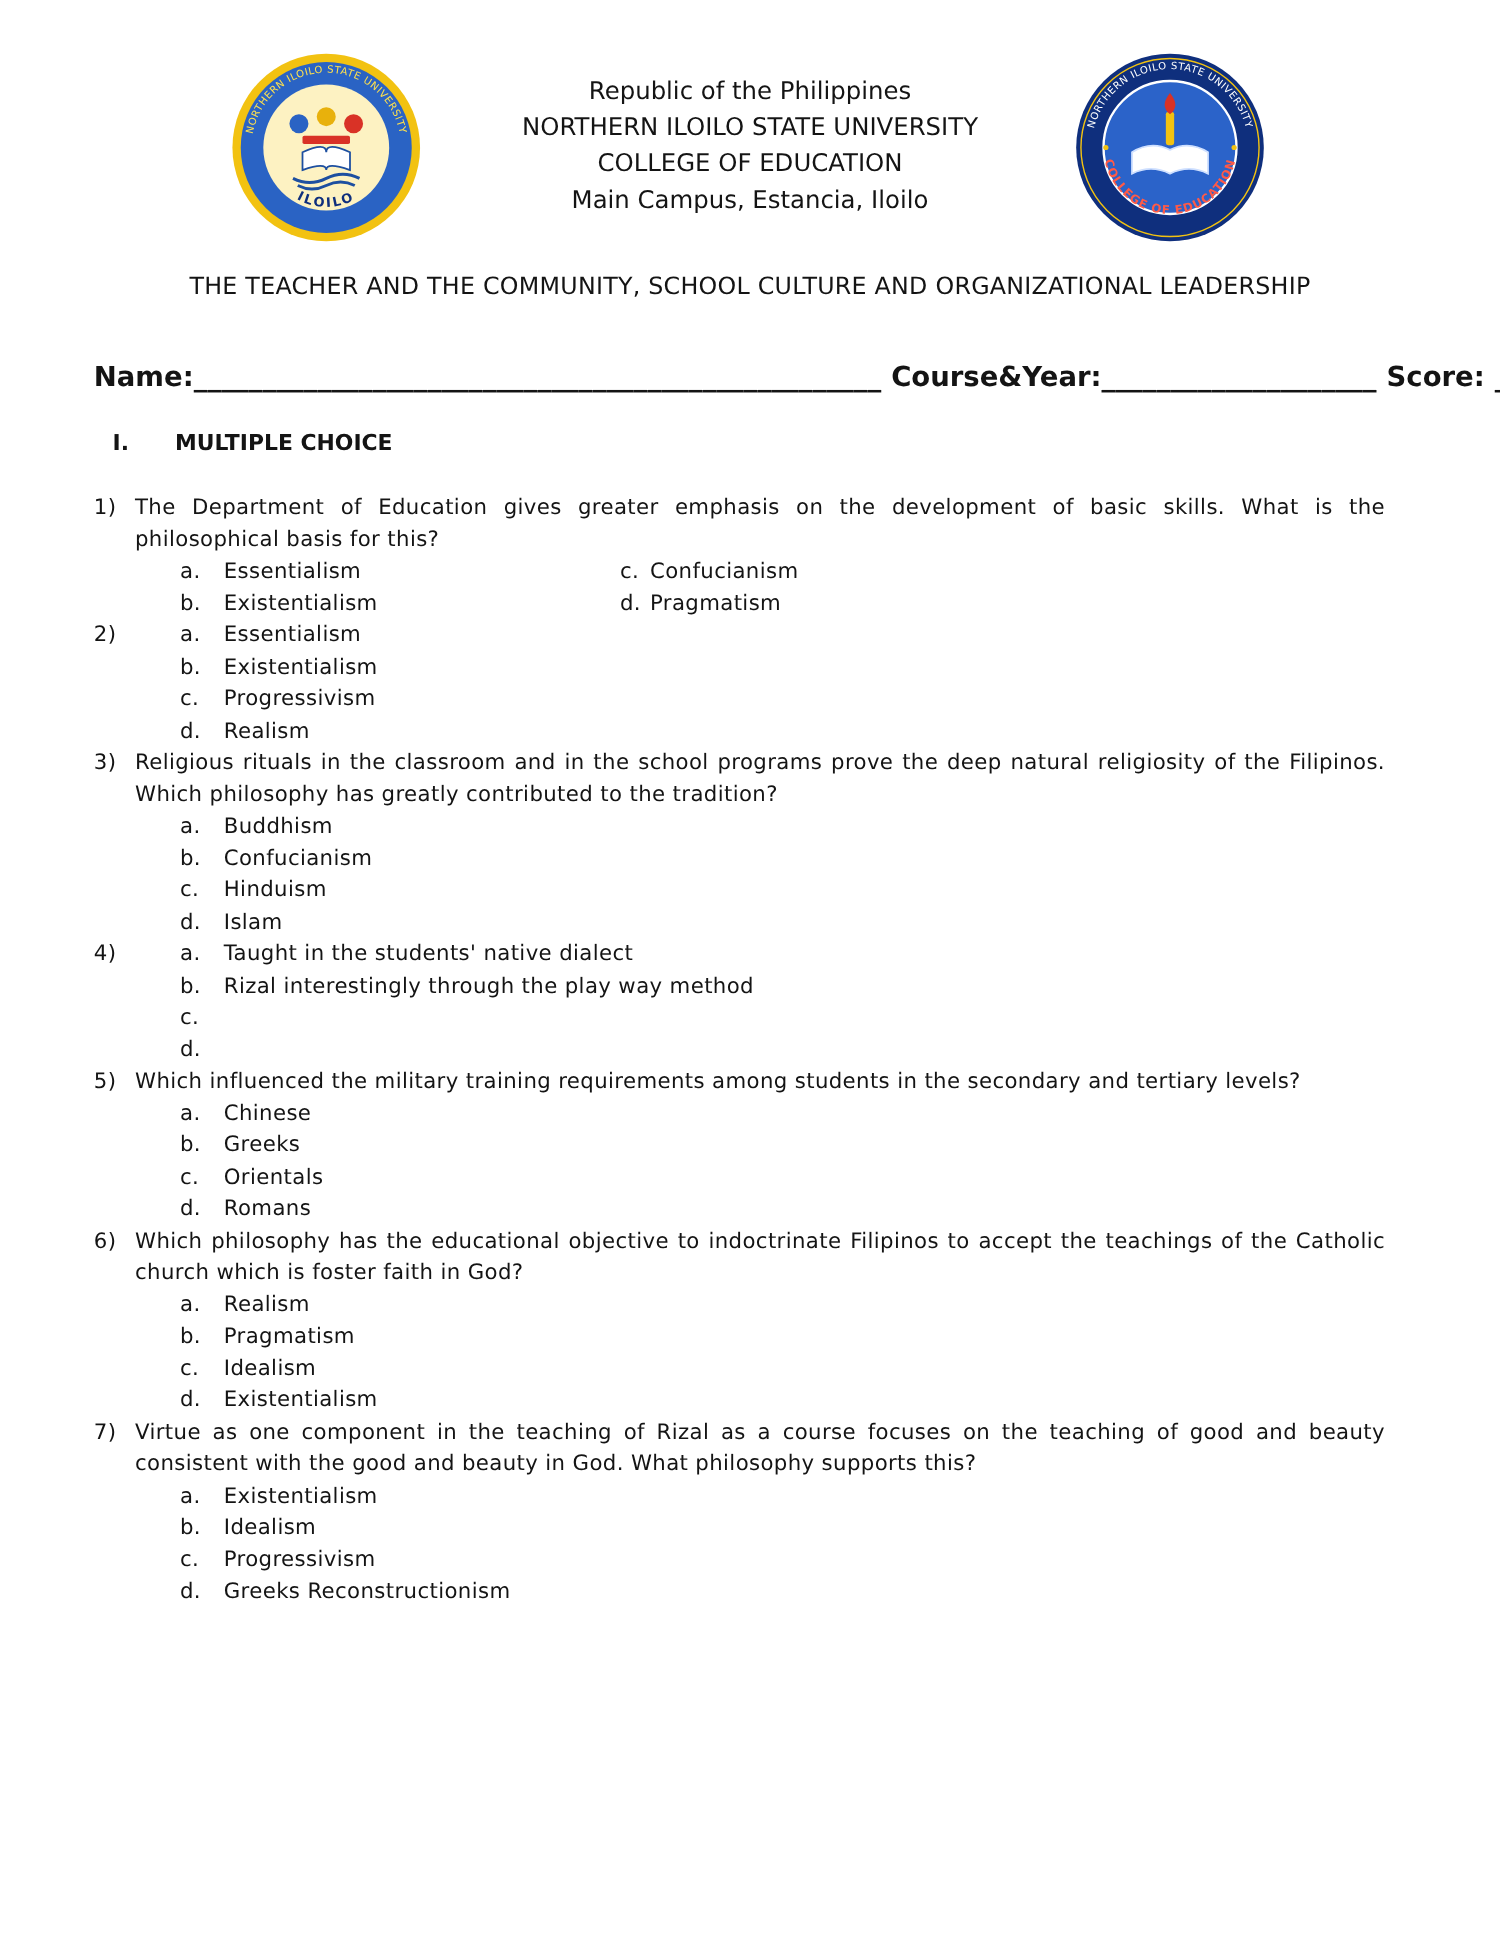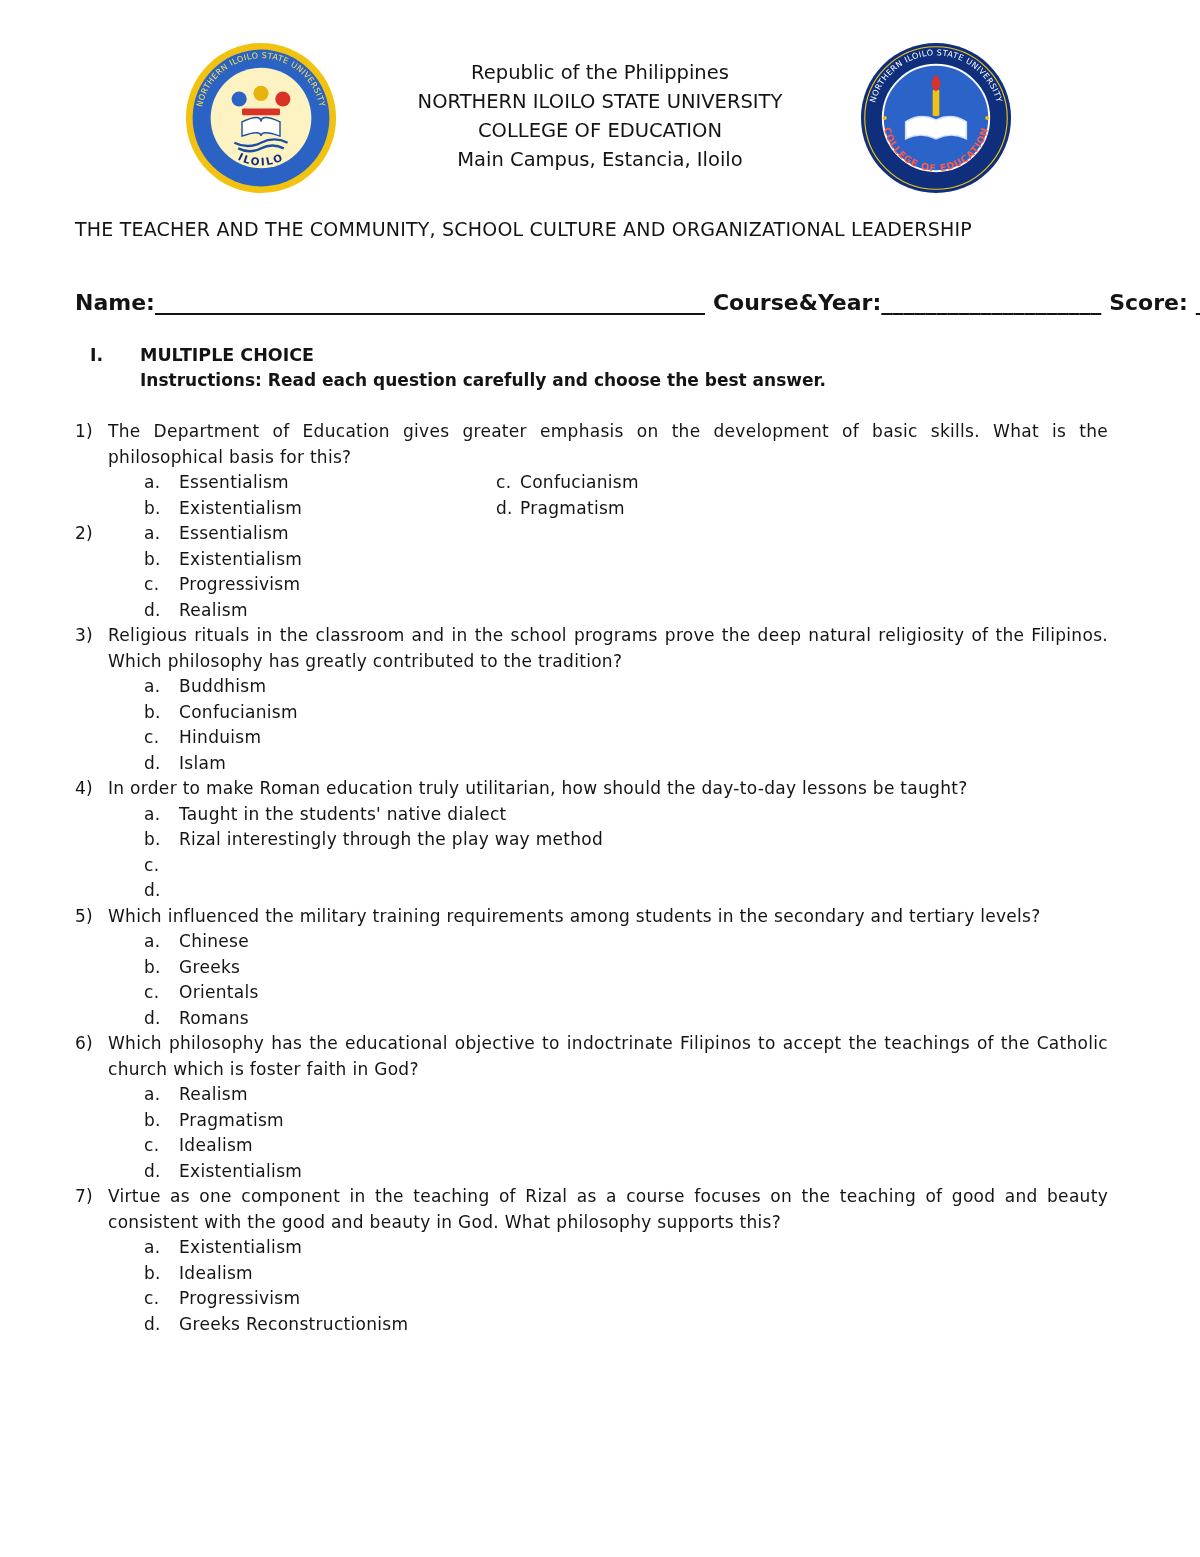--- a/index.html
+++ b/index.html
@@ -15,21 +15,21 @@
   
   .header { position:relative; margin:42px 75px 0; height:152px; }
   .logo { position:absolute; top:0; width:152px; height:152px; }
   .logo svg { width:100%; height:100%; display:block; }
   .logo-left  { left:110px; }
   .logo-right { right:113px; }
   .header-text { text-align:center; padding-top:16px; font-size:19.5px; line-height:29px; }
 
   .doc-title {
     margin:24px 75px 4px;
-    text-align:left;
+    text-align:center;
     font-size:19px;
     letter-spacing:0.2px;
     white-space:nowrap;
   }
 
   .info-line {
     margin:50px 75px 0;
     font-size:22px;
     font-weight:bold;
     white-space:nowrap;
@@ -131,21 +131,20 @@
   <div class="doc-title">THE TEACHER AND THE COMMUNITY, SCHOOL CULTURE AND ORGANIZATIONAL LEADERSHIP</div>
 
   <div class="info-line">
     <span>Name:</span><span>__________________________________________________</span><span class="gap"></span><span>Course&amp;Year:</span><span>____________________</span><span class="gap"></span><span>Score:</span><span class="gap"></span><span>_____________</span>
   </div>
 
   <div class="section-head">
     <span class="roman">I.</span>
     <span>MULTIPLE CHOICE</span>
   </div>
-  <div class="instructions">Instructions: Read each question carefully and choose the best answer.</div>
 
   <div class="questions">
       <div class="question">
       <div class="q-num">1)</div>
       <div class="q-body">
         <div class="q-text">The Department of Education gives greater emphasis on the development of basic skills. What is the philosophical basis for this?</div>
         <div class="options two-col">
             <div class="option">
               <span class="opt-label">a.</span>
               <span class="opt-text">Essentialism</span>
@@ -208,21 +207,20 @@
             <div class="option">
               <span class="opt-label">d.</span>
               <span class="opt-text">Islam</span>
             </div>
           </div>
       </div>
     </div>
       <div class="question">
       <div class="q-num">4)</div>
       <div class="q-body">
-        <div class="q-text">In order to make Roman education truly utilitarian, how should the day-to-day lessons be taught?</div>
         <div class="options">
             <div class="option">
               <span class="opt-label">a.</span>
               <span class="opt-text">Taught in the students' native dialect</span>
             </div>
             <div class="option">
               <span class="opt-label">b.</span>
               <span class="opt-text">Rizal interestingly through the play way method</span>
             </div>
             <div class="option">

